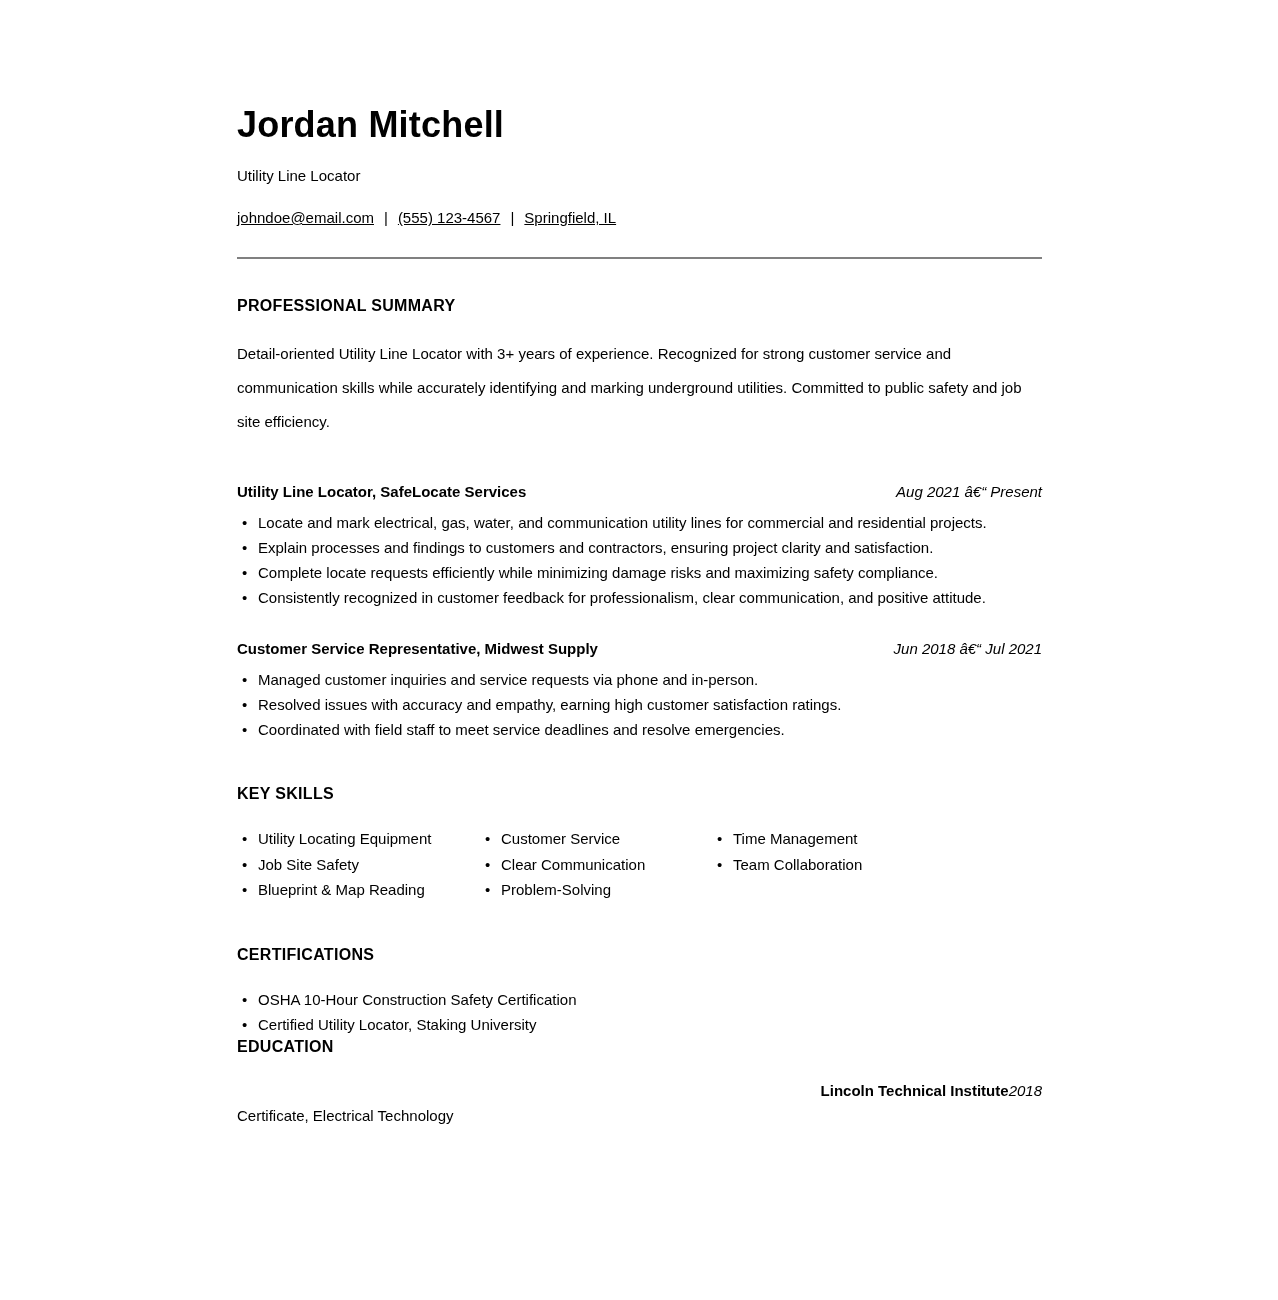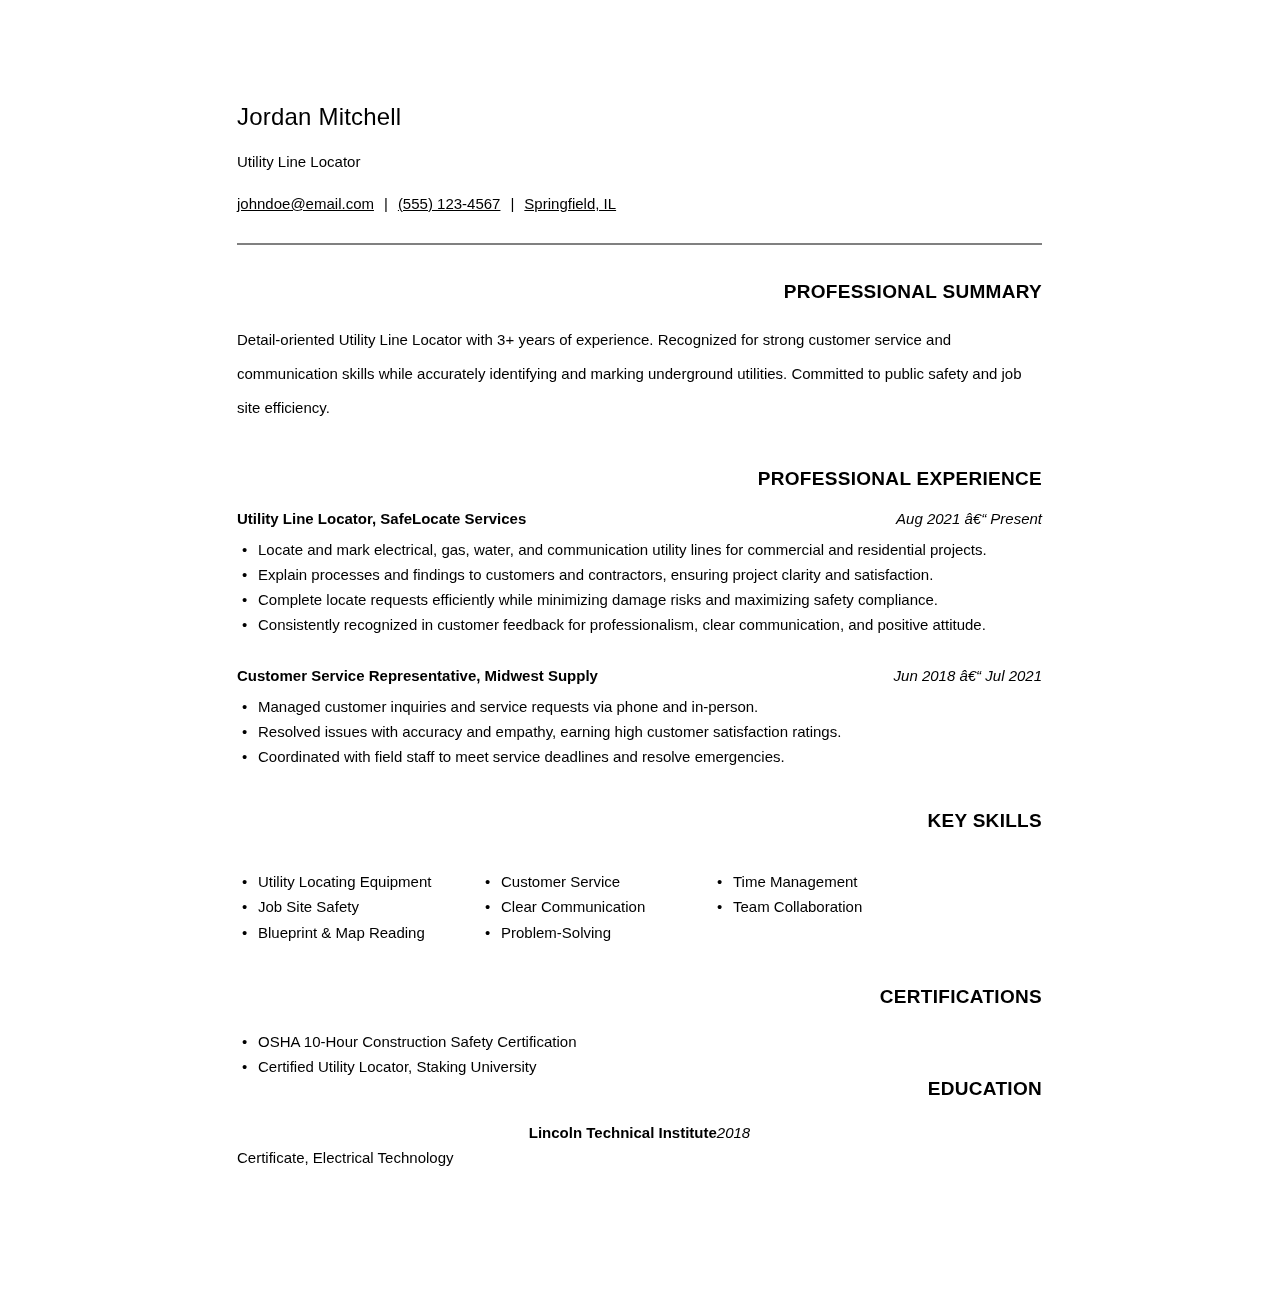--- a/index.html
+++ b/index.html
@@ -11,41 +11,40 @@
   }
   body { width: 1278px; min-height: 1300px; position: relative; }
   .page {
     width: 805px;
     margin-left: 237px;
     padding-top: 103px;
   }
 
   
   .name {
-    font-size: 24px;
-    font-weight: normal;
+    font-size: 36px;
+    font-weight: bold;
     line-height: 1.2;
     letter-spacing: 0.2px;
   }
   .subtitle { margin-top: 21px; line-height: 18px; }
   .contact { margin-top: 24px; line-height: 18px; text-decoration: underline; }
   .contact .sep { margin: 0 10px; color: #000000; }
   .divider {
     border: none;
     border-top: 2px solid #808080;
     margin-top: 30px;
   }
 
   
   .section-heading {
-    font-size: 19px;
+    font-size: 16px;
     font-weight: bold;
     letter-spacing: 0.3px;
     line-height: 19px;
-    text-align: right;
   }
   .summary-section      { margin-top: 37px; }
   .experience-section   { margin-top: 44px; }
   .skills-section       { margin-top: 42px; }
   .cert-section         { margin-top: 42px; }
   .edu-section          { }
 
   .summary-text {
     margin-top: 22px;
     line-height: 34px;
@@ -77,31 +76,31 @@
     position: absolute;
     left: -16px;
   }
 
   
   .skills-grid {
     margin-top: 23px;
     display: grid;
     grid-template-columns: 243px 232px 1fr;
   }
-  .skills-grid ul.bullet-list { margin-top: 16px; }
+  .skills-grid ul.bullet-list { margin-top: 0; }
   .skills-grid ul.bullet-list li { line-height: 25.5px; }
 
   
   .cert-section ul.bullet-list { margin-top: 23px; }
 
   
   .edu-row {
     margin-top: 22px;
     display: flex;
-    justify-content: center;
+    justify-content: flex-end;
     align-items: baseline;
     line-height: 25px;
   }
   .edu-school { font-weight: bold; }
   .edu-year { font-style: italic; }
   .edu-degree { line-height: 25px; }
 </style>
 </head>
 <body>
 
@@ -115,21 +114,20 @@
     </div>
     <hr class="divider">
   </div>
 
   <div class="summary-section">
     <div class="section-heading">PROFESSIONAL SUMMARY</div>
     <p class="summary-text">Detail-oriented Utility Line Locator with 3+ years of experience. Recognized for strong customer service and communication skills while accurately identifying and marking underground utilities. Committed to public safety and job site efficiency.</p>
   </div>
 
   <div class="experience-section">
-    <div class="section-heading">PROFESSIONAL EXPERIENCE</div>
 
     <div class="job-block">
       <div class="job-header">
         <span class="job-title">Utility Line Locator, SafeLocate Services</span>
         <span class="job-dates">Aug 2021 â€“ Present</span>
       </div>
       <ul class="bullet-list">
         <li>Locate and mark electrical, gas, water, and communication utility lines for commercial and residential projects.</li>
         <li>Explain processes and findings to customers and contractors, ensuring project clarity and satisfaction.</li>
         <li>Complete locate requests efficiently while minimizing damage risks and maximizing safety compliance.</li>

